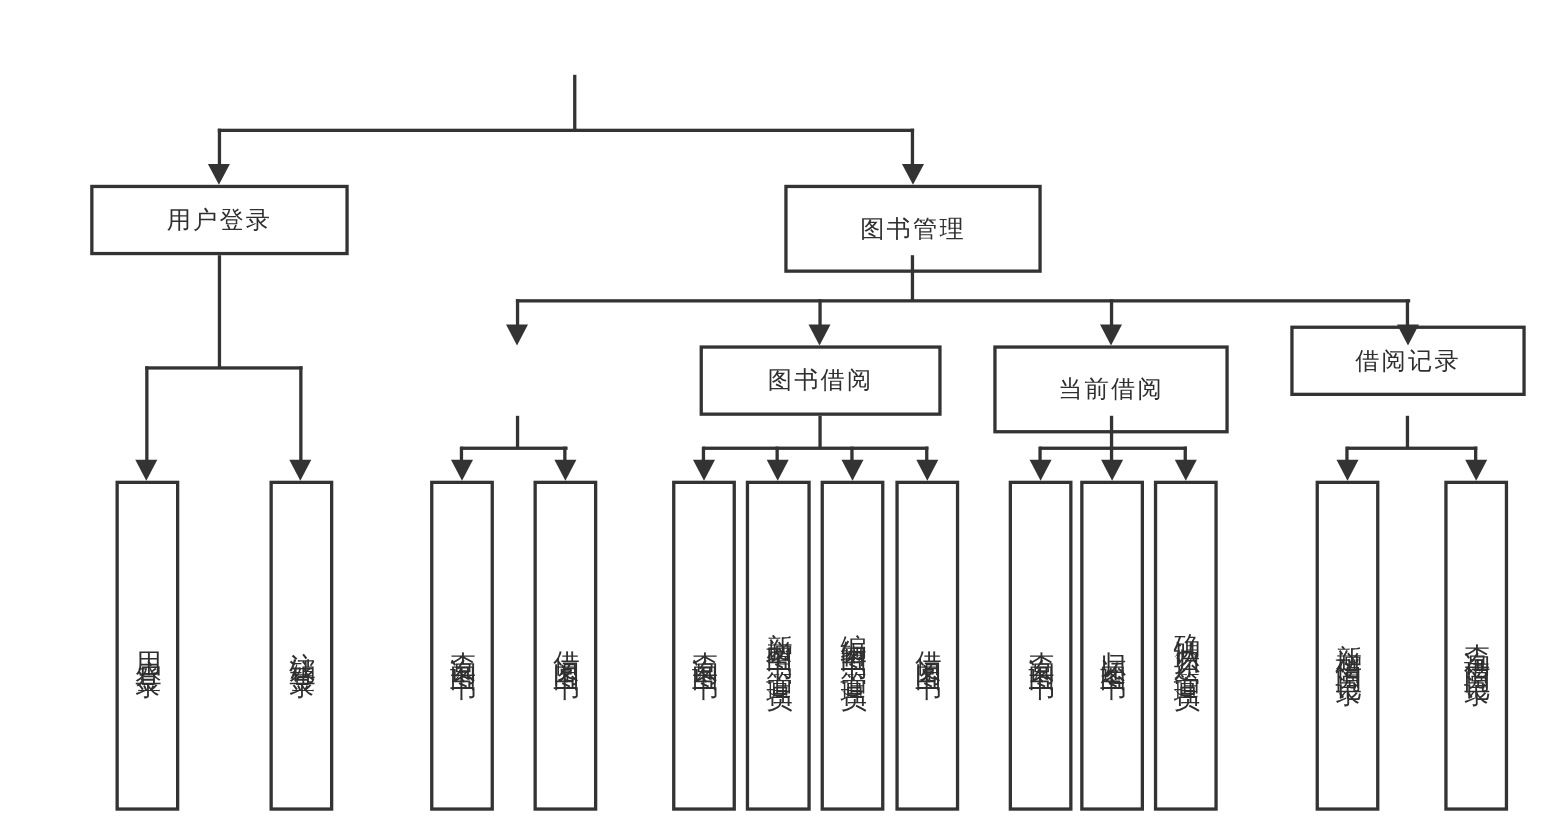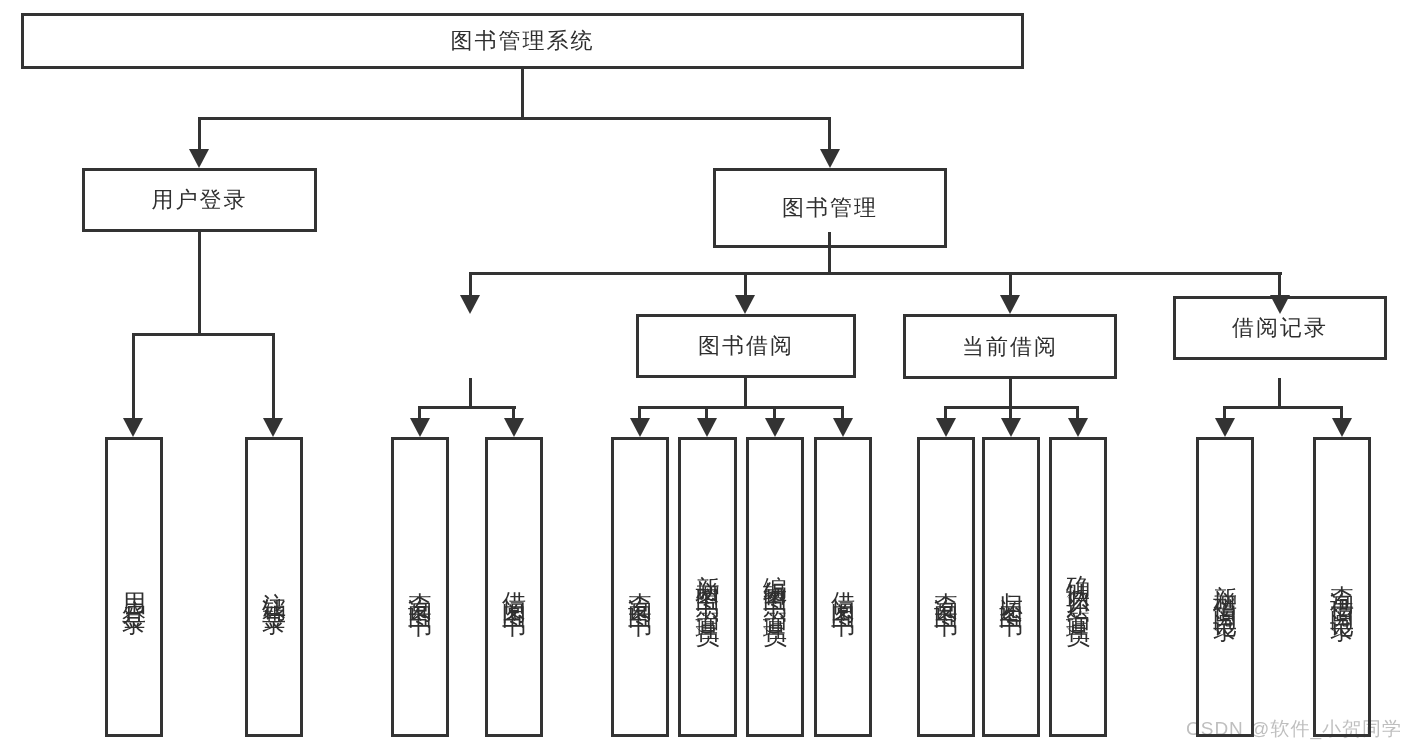--- a/index.html
+++ b/index.html
@@ -99,37 +99,33 @@
   <div class="arr" style="left:1001px;top:418px"></div>
   <div class="arr" style="left:1068px;top:418px"></div>
 
   <div class="ln" style="left:1278px;top:378px;width:3px;height:30px"></div>
   <div class="ln" style="left:1224px;top:406px;width:119px;height:3px"></div>
   <div class="ln" style="left:1223px;top:406px;width:3px;height:14px"></div>
   <div class="ln" style="left:1340px;top:406px;width:3px;height:14px"></div>
   <div class="arr" style="left:1215px;top:418px"></div>
   <div class="arr" style="left:1332px;top:418px"></div>
 
-  <div class="watermark">CSDN @软件_小贺同学</div>
 
-  <div class="box hbox" style="left:21px;top:13px;width:1003px;height:56px">
-    <span class="lbl">图书管理系统</span>
-  </div>
 
   <div class="box hbox" style="left:82px;top:168px;width:235px;height:64px">
     <span class="lbl">用户登录</span>
   </div>
   <div class="box hbox" style="left:713px;top:168px;width:234px;height:80px">
     <span class="lbl">图书管理</span>
   </div>
 
   <div class="box hbox" style="left:636px;top:314px;width:220px;height:64px">
     <span class="lbl">图书借阅</span>
   </div>
-  <div class="box hbox" style="left:903px;top:314px;width:214px;height:65px">
+  <div class="box hbox" style="left:903px;top:314px;width:214px;height:80px">
     <span class="lbl">当前借阅</span>
   </div>
   <div class="box hbox" style="left:1173px;top:296px;width:214px;height:64px">
     <span class="lbl">借阅记录</span>
   </div>
 
   <div class="box vbox" style="left:105px;top:437px;width:58px;height:300px">
     <span class="lbl">用户登录</span>
   </div>
   <div class="box vbox" style="left:245px;top:437px;width:58px;height:300px">

